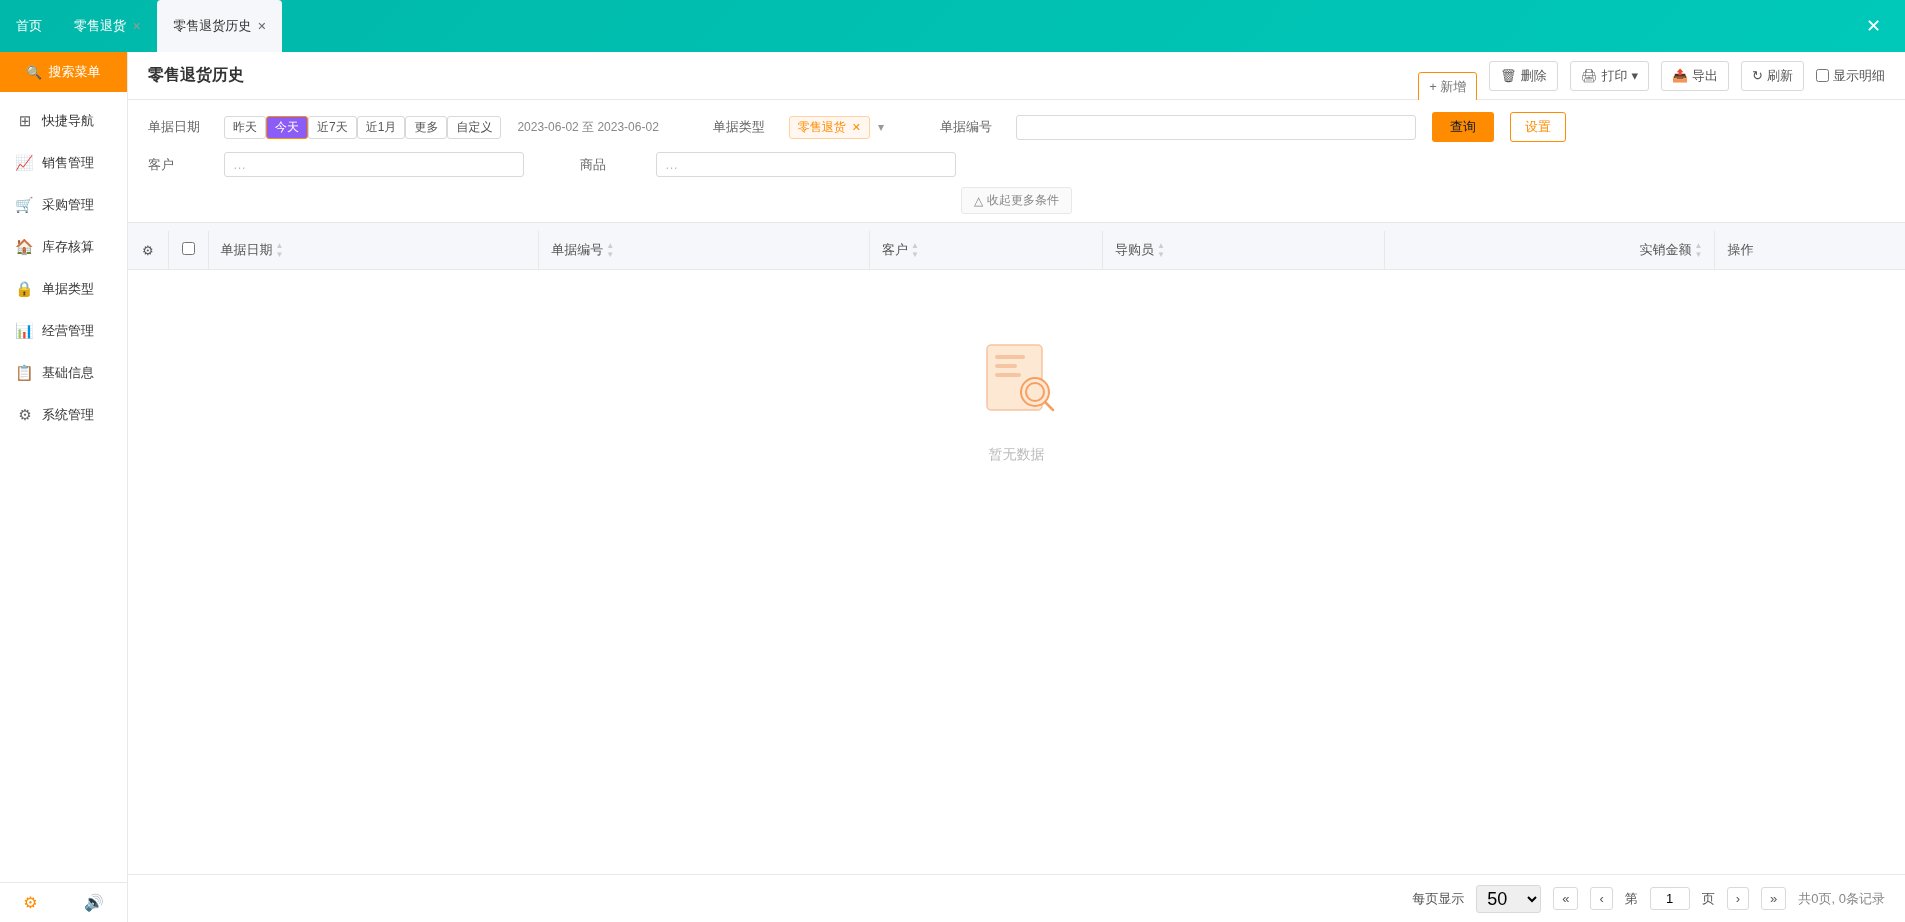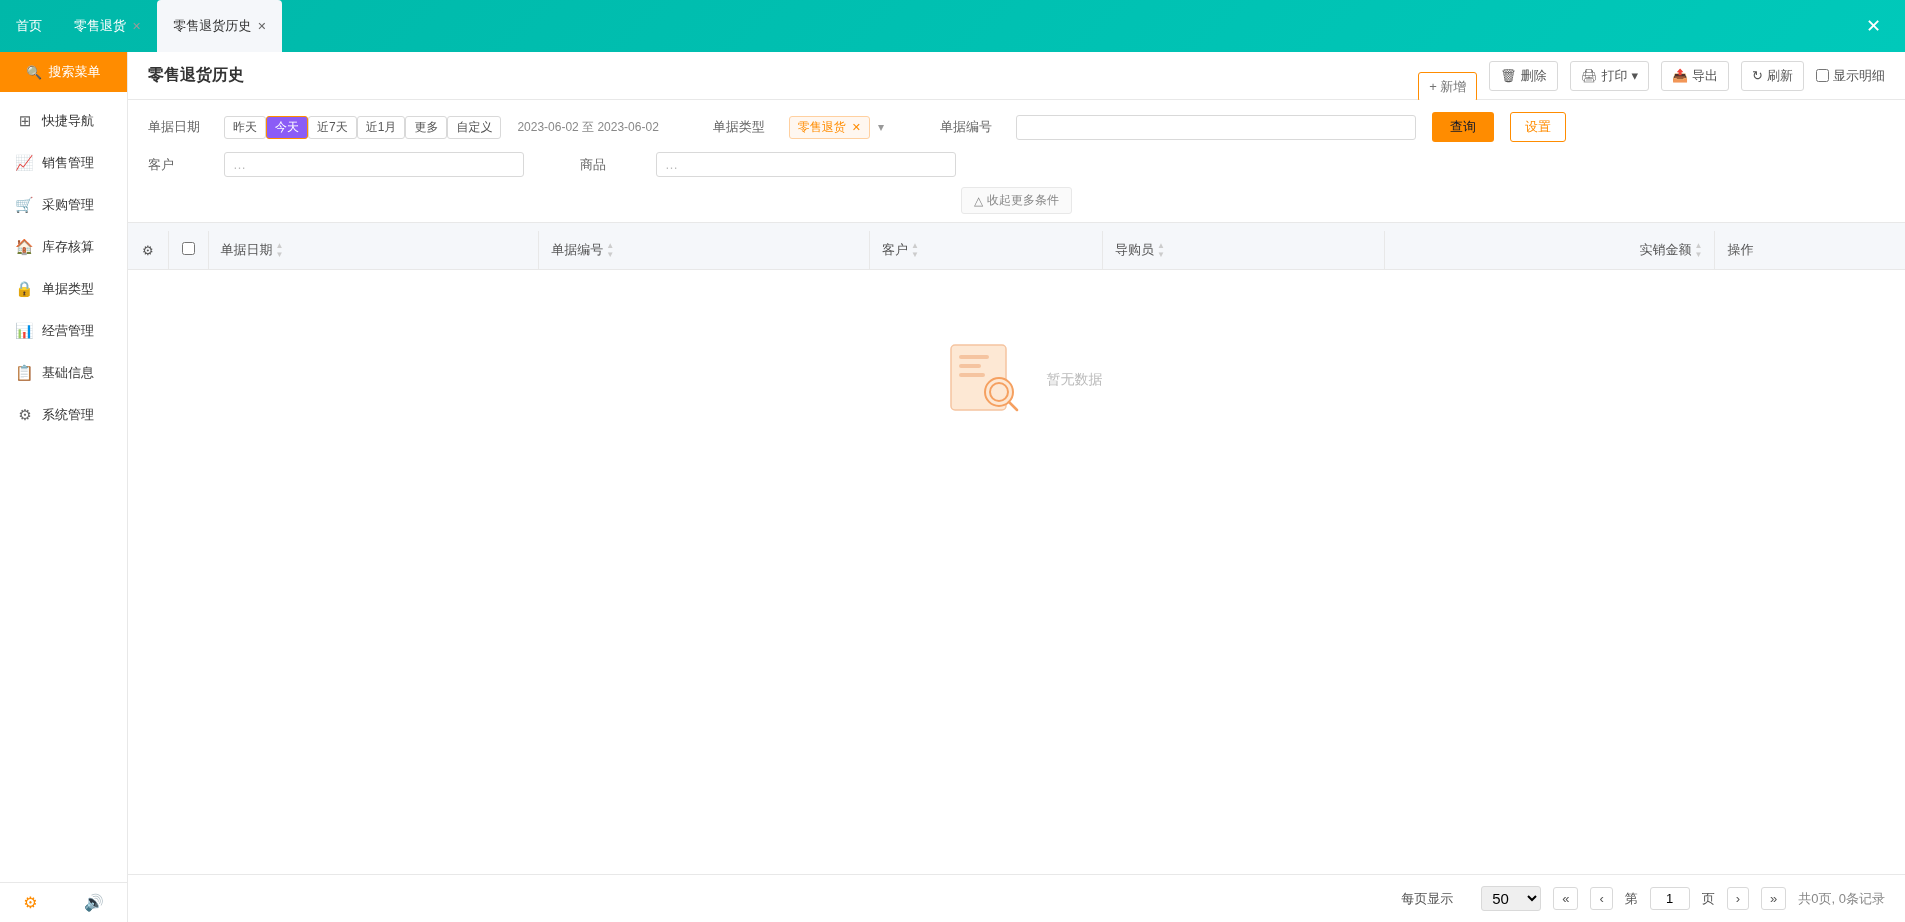--- a/index.html
+++ b/index.html
@@ -334,21 +334,21 @@
     }
     .col-checkbox {
       width: 40px;
       text-align: center;
     }
 
     
     .empty-state {
       flex: 1;
       display: flex;
-      flex-direction: row;
+      flex-direction: column;
       align-items: center;
       justify-content: center;
       gap: 16px;
       padding: 60px 0;
     }
     .empty-icon {
       width: 100px;
       height: 100px;
     }
     .empty-text {
@@ -367,23 +367,22 @@
       gap: 12px;
       border-top: 1px solid #e8e8e8;
       font-size: 13px;
       color: #555;
       flex-shrink: 0;
     }
     .page-size-select {
       border: 1px solid #d9d9d9;
       border-radius: 3px;
       padding: 2px 6px;
-      font-size: 15px;
-      cursor: pointer;
-      margin-left: 16px;
+      font-size: 18px;
+      cursor: pointer;
     }
     .page-nav-btn {
       border: 1px solid #d9d9d9;
       border-radius: 3px;
       background: #fff;
       padding: 3px 8px;
       cursor: pointer;
       font-size: 13px;
       color: #555;
     }

